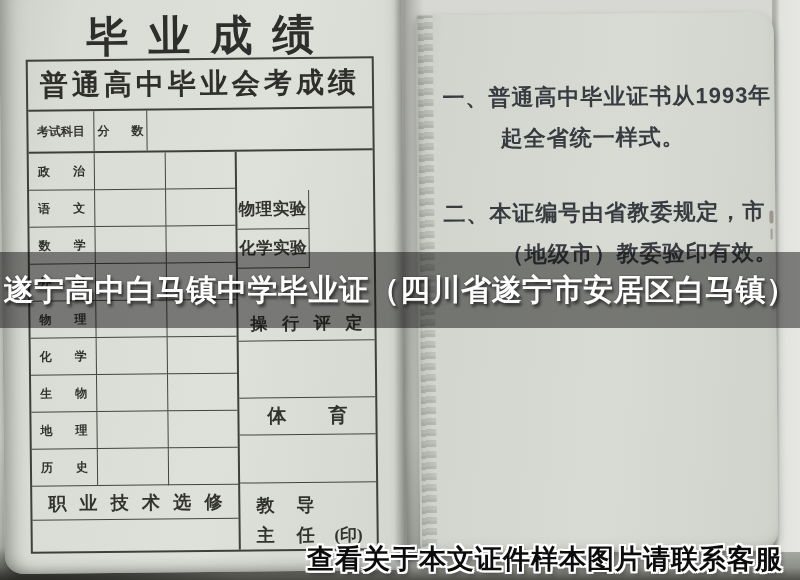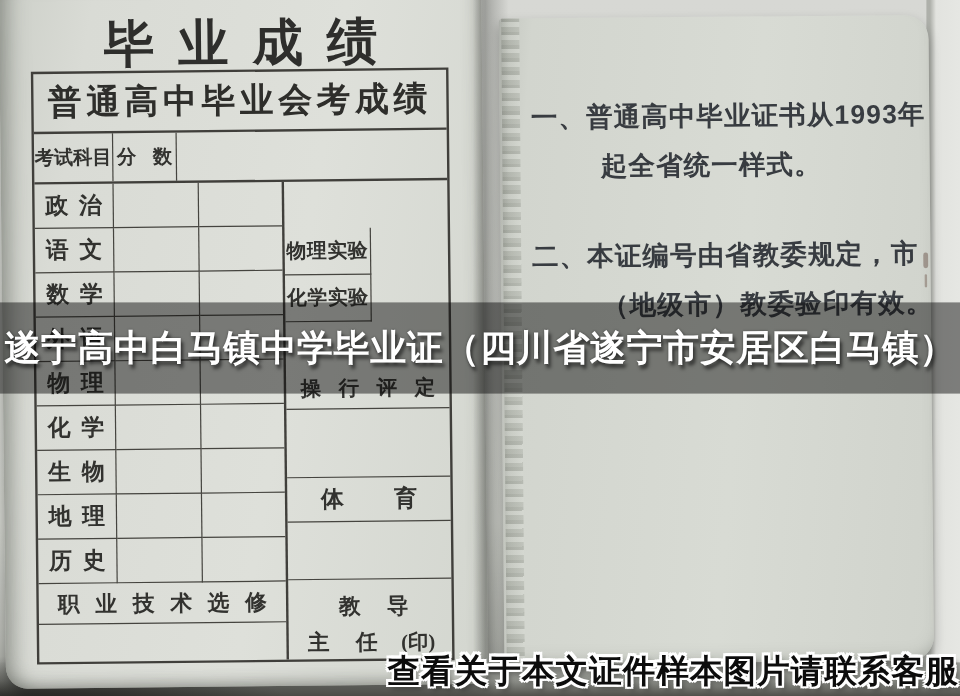--- a/index.html
+++ b/index.html
@@ -57,51 +57,51 @@
     position:absolute;left:26px;top:72px;width:348px;height:494px;
     border:2px solid #403f3b;box-sizing:border-box;
     display:flex;flex-direction:column;color:#32322f;
   }
   .t-header{
     height:48px;flex:none;border-bottom:2px solid #403f3b;
     display:flex;align-items:center;justify-content:center;
     font-size:28px;font-weight:700;letter-spacing:4px;white-space:nowrap;color:#2e2e2b;
   }
   .t-cols{display:flex;height:40px;flex:none;border-bottom:2px solid #403f3b;font-weight:600;}
-  .t-cols>div{display:flex;align-items:center;justify-content:center;font-size:16px;box-sizing:border-box;font-family:Liberation Mono, monospace;}
+  .t-cols>div{display:flex;align-items:center;justify-content:center;font-size:12px;box-sizing:border-box;font-family:Liberation Mono, monospace;}
   .bR{border-right:1.5px solid #45443f;}
   .bR2{border-right:2px solid #403f3b;}
   .bB{border-bottom:1.5px solid #45443f;}
   .jt{display:block;text-align:justify;text-align-last:justify;-moz-text-align-last:justify;text-justify:inter-character;}
   .w-subj{width:66px;}.w-score{width:53px;}.w-grade{width:69px;}.w-as{width:72px;}.w-res{flex:1;}
 
   .t-body{display:flex;flex:1;min-height:0;}
   .tb-left{width:206px;flex:none;border-right:2px solid #403f3b;display:flex;flex-direction:column;}
   .tb-right{flex:1;display:flex;flex-direction:column;}
 
   .ex-row{height:37px;flex:none;display:flex;}
-  .c-subj{width:66px;box-sizing:border-box;padding:0 9px;font-size:19px;font-weight:600;
+  .c-subj{width:66px;box-sizing:border-box;padding:0 9px;font-size:12px;font-weight:600;
     display:flex;flex-direction:column;justify-content:center;}
   .c-score{width:71px;box-sizing:border-box;}
   .c-grade{flex:1;}
   .voc-row{height:34px;flex:none;display:flex;flex-direction:column;justify-content:center;
     padding:0 16px;font-size:18px;font-weight:600;box-sizing:border-box;}
   .voc-empty{flex:1;}
 
   .as-row{height:39px;flex:none;display:flex;}
   .c-as{width:72px;box-sizing:border-box;display:flex;align-items:center;justify-content:center;
     font-size:16.5px;font-weight:600;letter-spacing:0.5px;white-space:nowrap;}
   .conduct-row{height:34px;flex:none;display:flex;flex-direction:column;justify-content:center;
     padding:0 12px;font-size:17px;font-weight:600;box-sizing:border-box;}
   .r-empty1{height:56px;flex:none;}
   .pe-row{height:37px;flex:none;display:flex;flex-direction:column;justify-content:center;
     padding:0 28px;font-size:19px;font-weight:600;box-sizing:border-box;}
   .r-empty2{height:47px;flex:none;}
   .dean-cell{flex:1;padding:10px 14px 6px 16px;font-size:18px;font-weight:600;box-sizing:border-box;}
-  .dean-l1{width:58px;margin-bottom:6px;margin-left:26px;}
+  .dean-l1{width:58px;margin-bottom:6px;}
   .dean-l2{display:flex;align-items:baseline;}
   .dean-l2 .dl{width:58px;}
   .dean-seal{margin-left:auto;font-size:17px;}
 
   
   .page-right{
     position:absolute;left:418px;top:14px;width:358px;height:538px;z-index:11;
     background:linear-gradient(95deg,#c3c6bf 0%,#d2d5ce 7%,#d8dbd4 55%,#d0d3cc 100%);
     border-radius:3px 20px 20px 8px;
     transform:rotate(-0.5deg);
@@ -128,21 +128,21 @@
     background:rgba(10,10,10,.48);
     display:flex;align-items:center;justify-content:center;
   }
   .wm-text{
     font-size:30px;font-weight:900;color:#ffffff;white-space:nowrap;letter-spacing:0.5px;
     text-shadow:2px 3px 3px rgba(0,0,0,.55),0 0 2px rgba(0,0,0,.4);
     text-align:center;
   }
 
   
-  .footer-banner{position:absolute;left:0;right:0;top:543px;z-index:40;text-align:right;}
+  .footer-banner{position:absolute;left:0;right:16px;top:543px;z-index:40;text-align:right;}
   .fb-text{
     display:inline-block;font-size:27px;line-height:33px;font-weight:900;color:#0c0c0c;
     white-space:nowrap;letter-spacing:1px;padding-right:1px;
     text-shadow:
       -2px -2px 0 #fff,2px -2px 0 #fff,-2px 2px 0 #fff,2px 2px 0 #fff,
       -2px 0 0 #fff,2px 0 0 #fff,0 -2px 0 #fff,0 2px 0 #fff,
       3px 4px 4px rgba(0,0,0,.35);
   }
 </style>
 </head>

